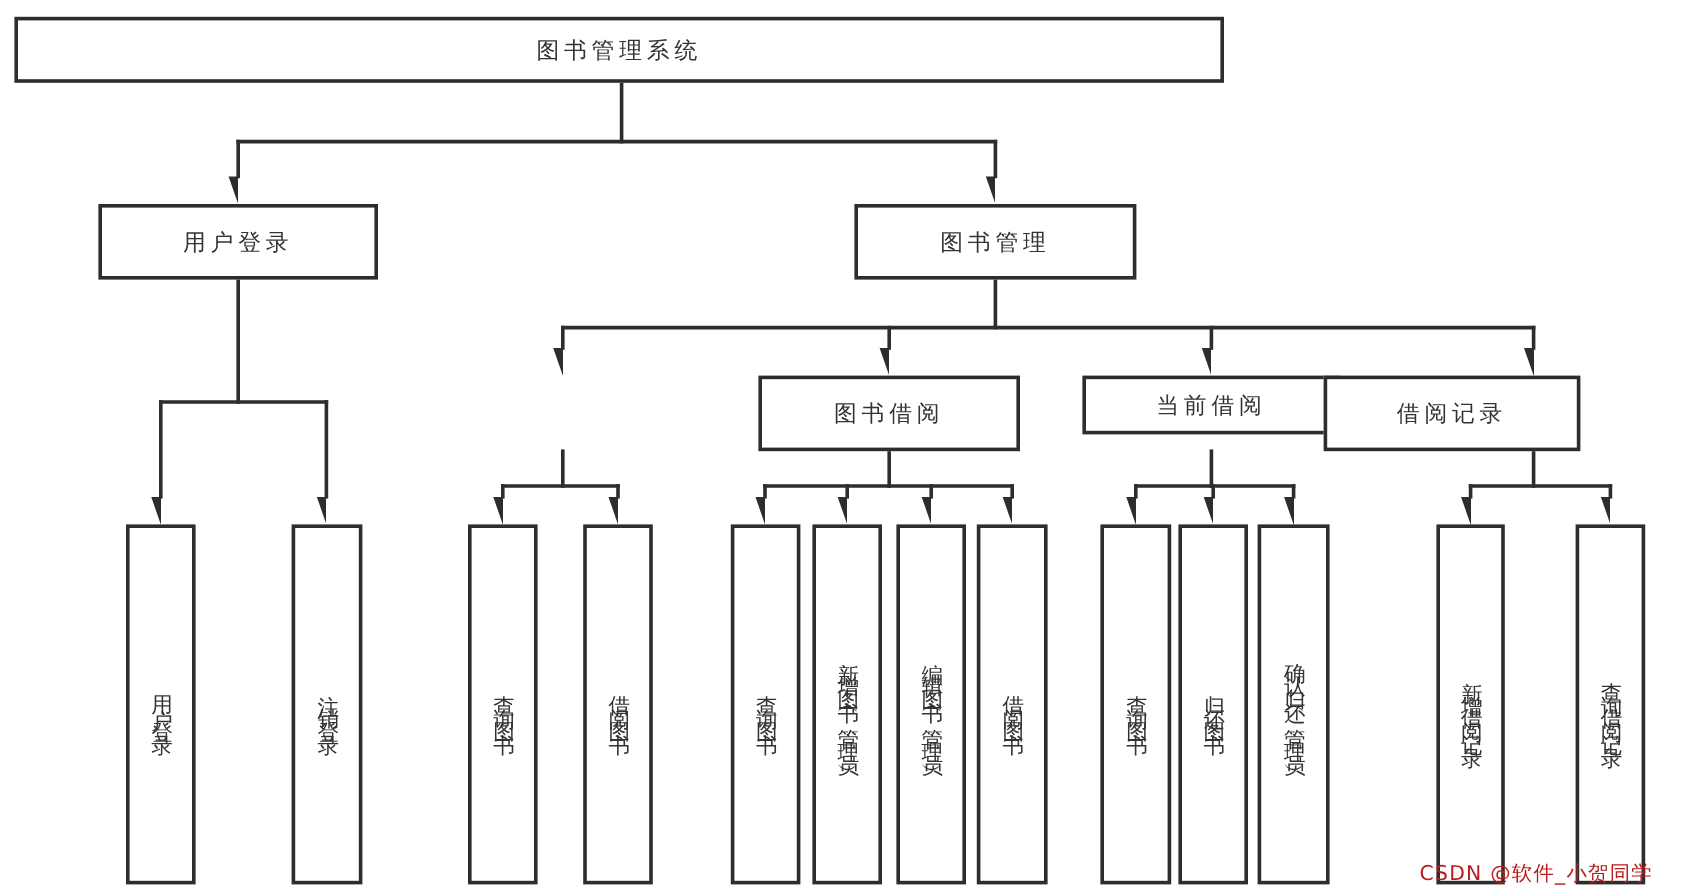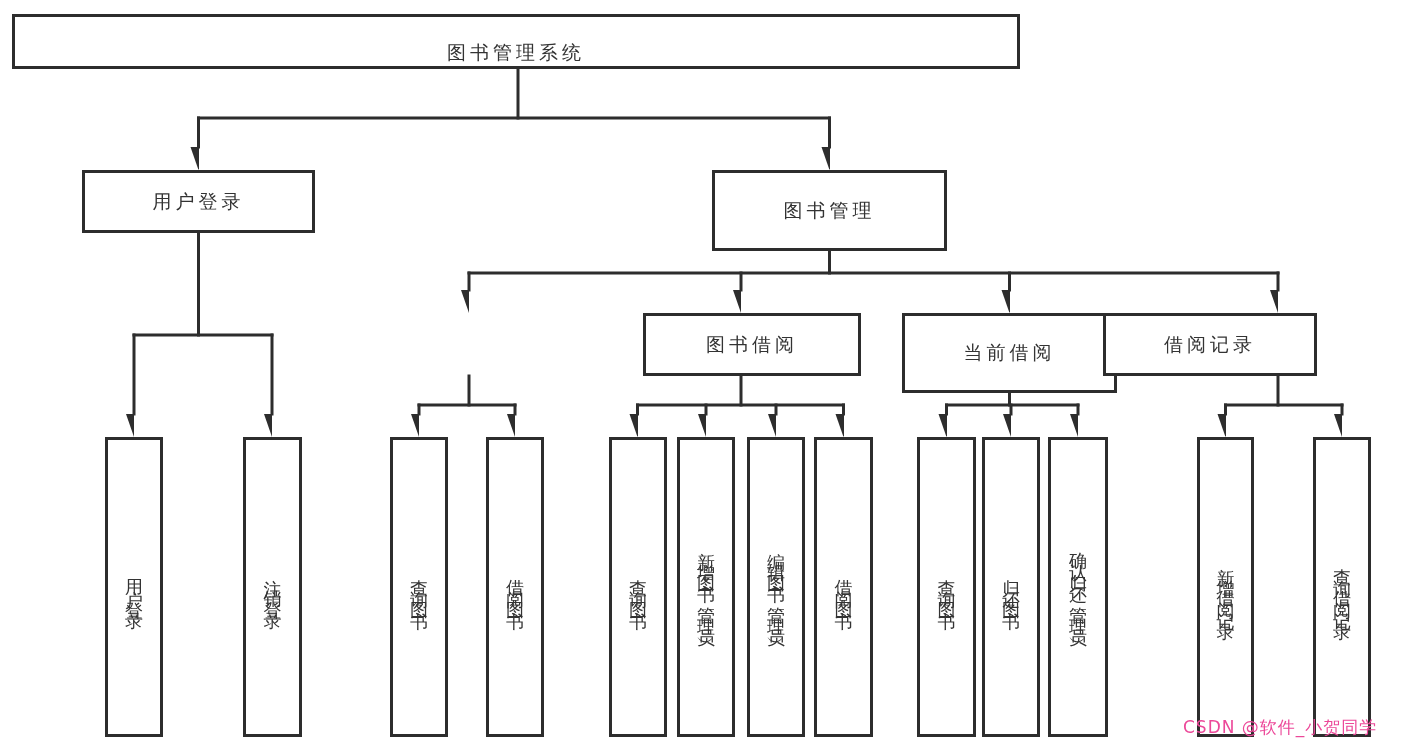--- a/index.html
+++ b/index.html
@@ -42,21 +42,21 @@
     line-height: 1;
     color: #333333;
     white-space: nowrap;
   }
   .watermark {
     position: absolute;
     left: 1183px;
     top: 716px;
     width: 220px;
     font-size: 17px;
-    color: #ec4899;
+    color: #b91c1c;
     white-space: nowrap;
     letter-spacing: 1px;
   }
 </style>
 </head>
 <body>
 
 <div id="canvas">
 
   <svg id="connectors" viewBox="0 0 1405 747" xmlns="http://www.w3.org/2000/svg">
@@ -102,35 +102,35 @@
       <path d="M1011,405 V414" marker-end="url(#arw)"></path>
       <path d="M1078,405 V414" marker-end="url(#arw)"></path>
 
       <path d="M1278,376 V405"></path>
       <path d="M1225.5,405 H1342"></path>
       <path d="M1225.5,405 V414" marker-end="url(#arw)"></path>
       <path d="M1342,405 V414" marker-end="url(#arw)"></path>
     </g>
   </svg>
 
-  <div class="node root" style="left:12px; top:14px; width:1008px; height:55px;align-items:flex-end;">
+  <div class="node root" style="left:12px; top:14px; width:1008px; height:55px;">
     <span class="h-label">图书管理系统</span>
   </div>
 
   <div class="node" style="left:82px; top:170px; width:233px; height:63px;">
     <span class="h-label">用户登录</span>
   </div>
-  <div class="node" style="left:712px; top:170px; width:235px; height:81px;">
+  <div class="node" style="left:712px; top:170px; width:235px; height:63px;">
     <span class="h-label">图书管理</span>
   </div>
 
-  <div class="node" style="left:632px; top:313px; width:218px; height:63px;margin-left:11px;">
+  <div class="node" style="left:632px; top:313px; width:218px; height:63px;">
     <span class="h-label">图书借阅</span>
   </div>
-  <div class="node" style="left:902px; top:313px; width:215px; height:80px;">
+  <div class="node" style="left:902px; top:313px; width:215px; height:49px;">
     <span class="h-label">当前借阅</span>
   </div>
   <div class="node" style="left:1103px; top:313px; width:214px; height:63px;">
     <span class="h-label">借阅记录</span>
   </div>
 
   <div class="node" style="left:105px; top:437px; width:58px; height:300px;">
     <span class="v-label">用户登录</span>
   </div>
   <div class="node" style="left:243px; top:437px; width:59px; height:300px;">

